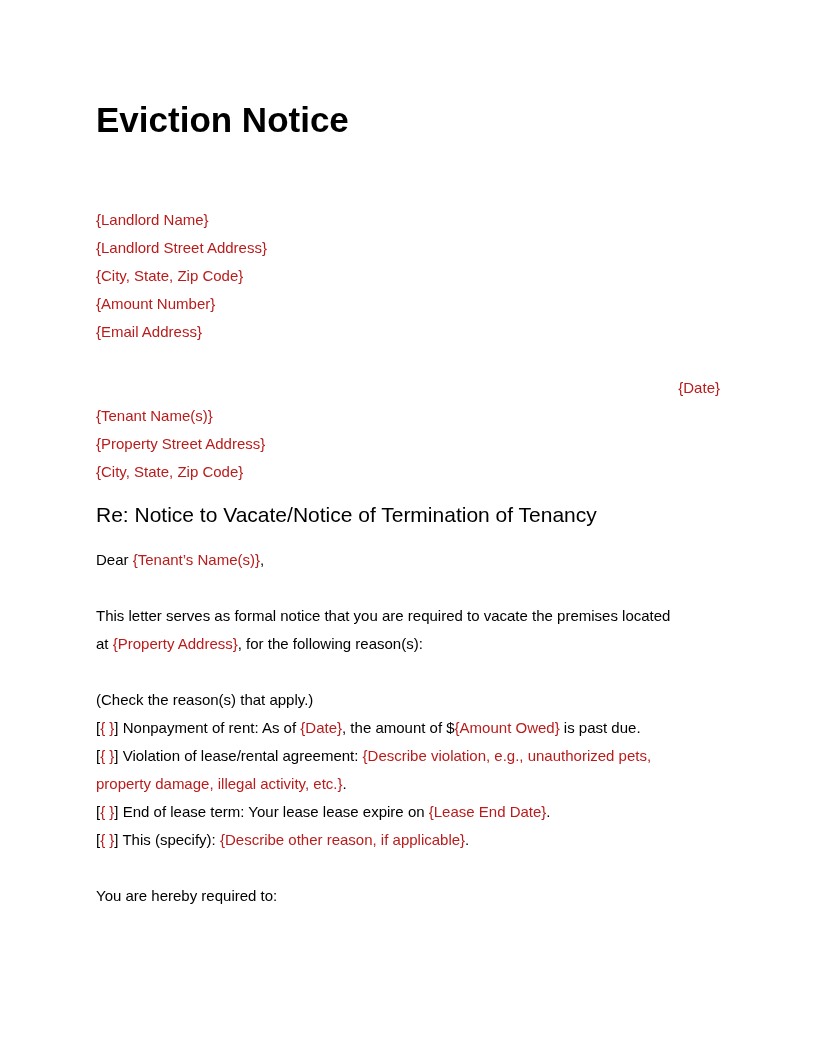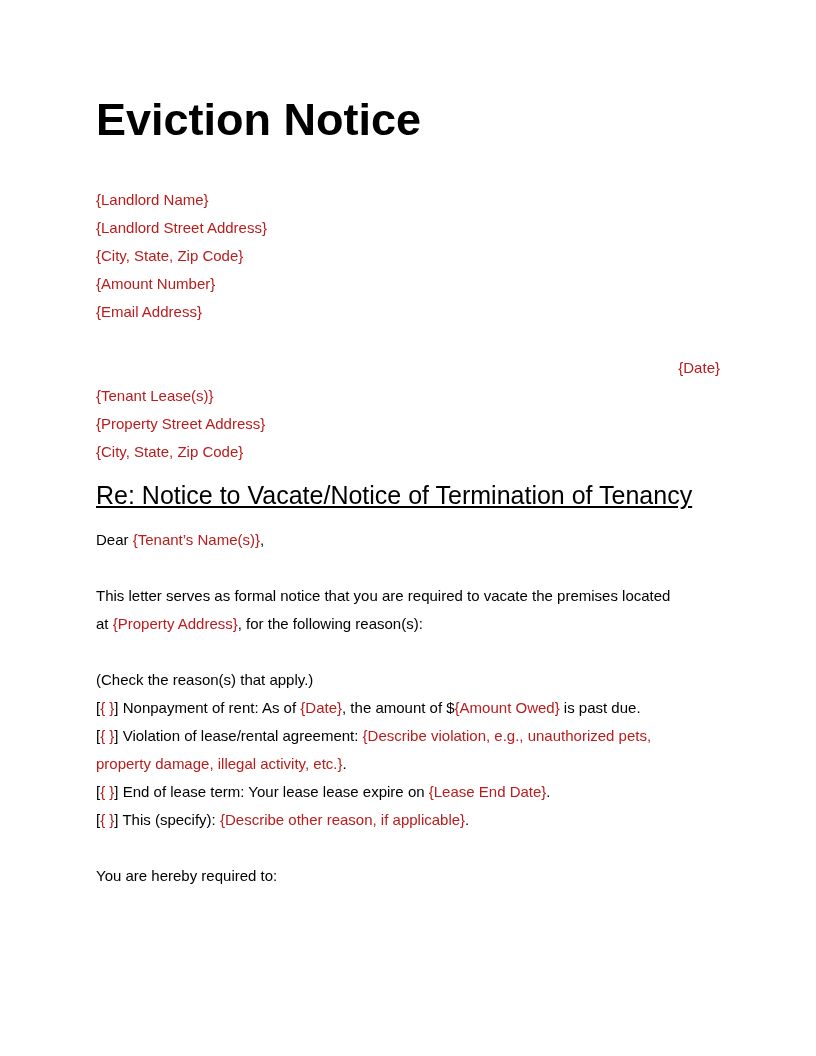--- a/index.html
+++ b/index.html
@@ -12,39 +12,38 @@
     width: 816px;
     height: 1056px;
     box-sizing: border-box;
     padding: 96px 96px 0 96px;
     background: #ffffff;
     font-family: "Liberation Sans", sans-serif;
     color: #000000;
     overflow: hidden;
   }
   .title {
-    font-size: 45px;
+    font-size: 35px;
     line-height: 44px;
     font-weight: 700;
-    margin: 2px 0 44px 0;
+    margin: 2px 0 64px 0;
   }
   .line {
     font-size: 15px;
     line-height: 28px;
     margin: 0;
   }
   .red { color: #b91c1c; }
   .spacer { height: 28px; }
   .date-line { text-align: right; }
   .subject {
-    font-size: 25px;
+    font-size: 21px;
     line-height: 30px;
     font-weight: 400;
     margin: 14px 0 16px 0;
-    text-decoration: underline;
   }
   .italic { }
 </style>
 </head>
 <body>
 
 <div class="page">
 
   <h1 class="title">Eviction Notice</h1>
 
@@ -54,21 +53,21 @@
     <p class="line red">{City, State, Zip Code}</p>
     <p class="line red">{Amount Number}</p>
     <p class="line red">{Email Address}</p>
   </div>
 
   <div class="spacer"></div>
 
   <p class="line red date-line">{Date}</p>
 
   <div>
-    <p class="line red">{Tenant Lease(s)}</p>
+    <p class="line red">{Tenant Name(s)}</p>
     <p class="line red">{Property Street Address}</p>
     <p class="line red">{City, State, Zip Code}</p>
   </div>
 
   <p class="subject">Re: Notice to Vacate/Notice of Termination of Tenancy</p>
 
   <p class="line"><span>Dear </span><span class="red">{Tenant’s Name(s)}</span><span>,</span></p>
 
   <div class="spacer"></div>
 

